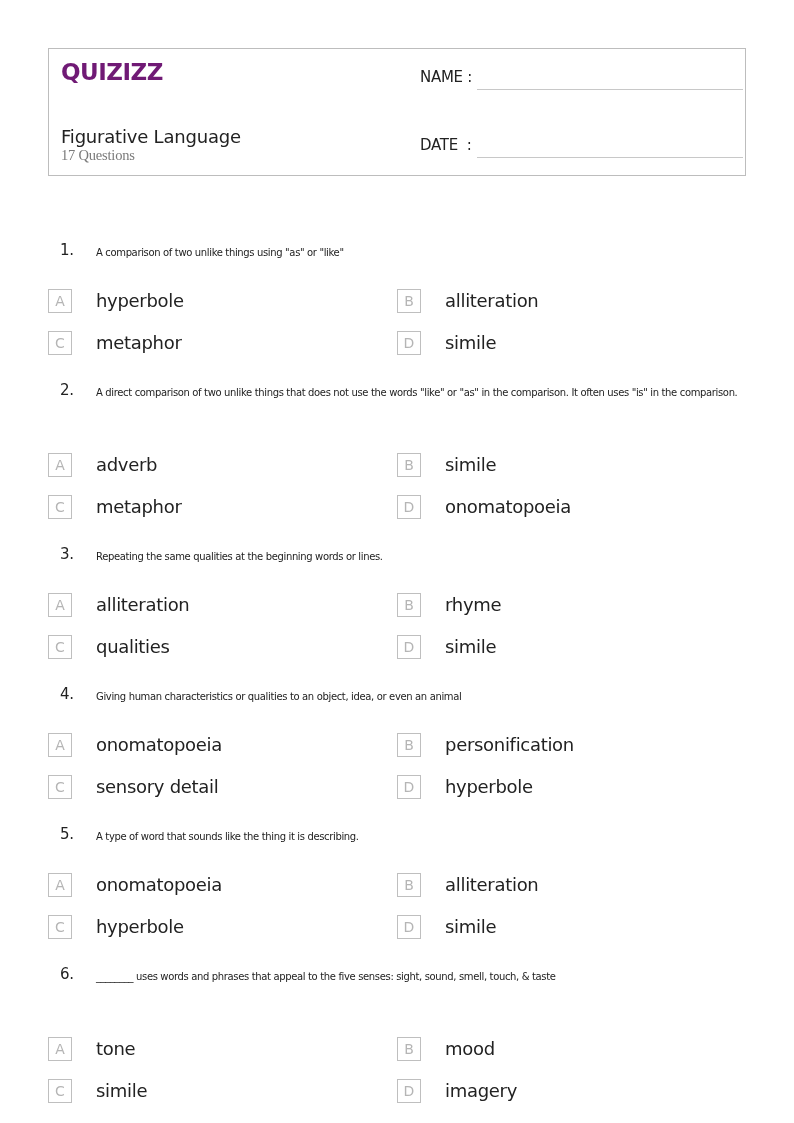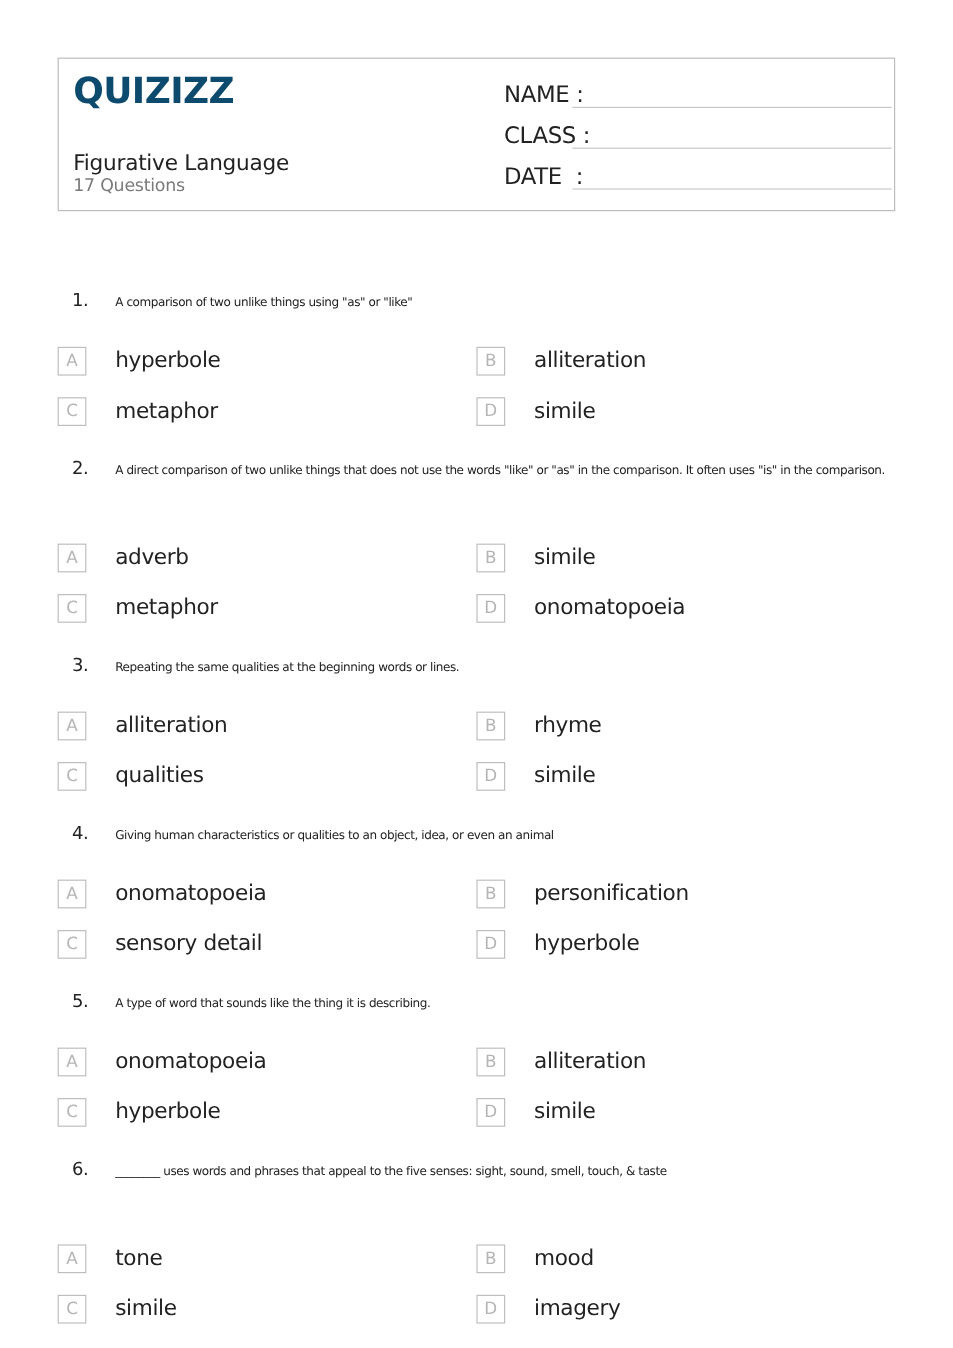--- a/index.html
+++ b/index.html
@@ -6,27 +6,27 @@
     html, body { width: 794px; height: 1123px; background: #ffffff; overflow: hidden; }
     body { font-family: "DejaVu Sans", sans-serif; color: #222222; position: relative; }
 
     .header {
       position: absolute; left: 48px; top: 48px; width: 698px; height: 128px;
       border: 1px solid #bdbdbd;
     }
     .logo {
       position: absolute; left: 12px; top: 10px;
       font-family: "DejaVu Sans", sans-serif; font-weight: bold;
-      font-size: 30px; letter-spacing: -0.5px; color: #0c4a6e;
+      font-size: 23px; letter-spacing: -0.5px; color: #701a75;
     }
     .ws-title { position: absolute; left: 12px; top: 77px; font-size: 18px; color: #222; letter-spacing: -0.2px; }
-    .ws-count { position: absolute; left: 12px; top: 98px; font-size: 14.5px; color: #7a7a7a; letter-spacing: -0.2px; }
+    .ws-count { position: absolute; left: 12px; top: 98px; font-size: 14.5px; color: #7a7a7a; letter-spacing: -0.2px; font-family: Liberation Serif, serif; }
 
     .field { position: absolute; left: 371px; height: 24px; width: 320px; }
-    .field-label { position: absolute; left: 0; top: 0; font-size: 19px; color: #222; letter-spacing: -0.3px; }
+    .field-label { position: absolute; left: 0; top: 0; font-size: 15px; color: #222; letter-spacing: -0.3px; }
     .field-line { position: absolute; left: 57px; right: -3px; top: 21px; border-bottom: 1px solid #c8c8c8; }
 
     .question { position: absolute; left: 48px; width: 700px; }
     .q-num { position: absolute; left: 12px; top: 0; font-size: 15px; color: #222; letter-spacing: -0.3px; }
     .q-text { position: absolute; left: 48px; top: 0; width: 650px; font-size: 10px; line-height: 24px; color: #222; letter-spacing: -0.35px; }
 
     .opt { position: absolute; height: 24px; width: 330px; }
     .opt-box {
       position: absolute; left: 0; top: 0; width: 24px; height: 24px;
       border: 1px solid #bfbfbf; color: #b5b5b5;
@@ -37,24 +37,20 @@
 </head>
 <body>
 
 <div class="header">
   <div class="logo">QUIZIZZ</div>
   <div class="ws-title">Figurative Language</div>
   <div class="ws-count">17 Questions</div>
 
   <div class="field" style="top:19px;">
     <span class="field-label">NAME :</span>
-    <div class="field-line"></div>
-  </div>
-  <div class="field" style="top:53px;">
-    <span class="field-label">CLASS :</span>
     <div class="field-line"></div>
   </div>
   <div class="field" style="top:87px;">
     <span class="field-label" style="white-space:pre;">DATE  :</span>
     <div class="field-line"></div>
   </div>
 </div>
 
 <div class="question" style="top:241px;">
   <span class="q-num">1.</span>

